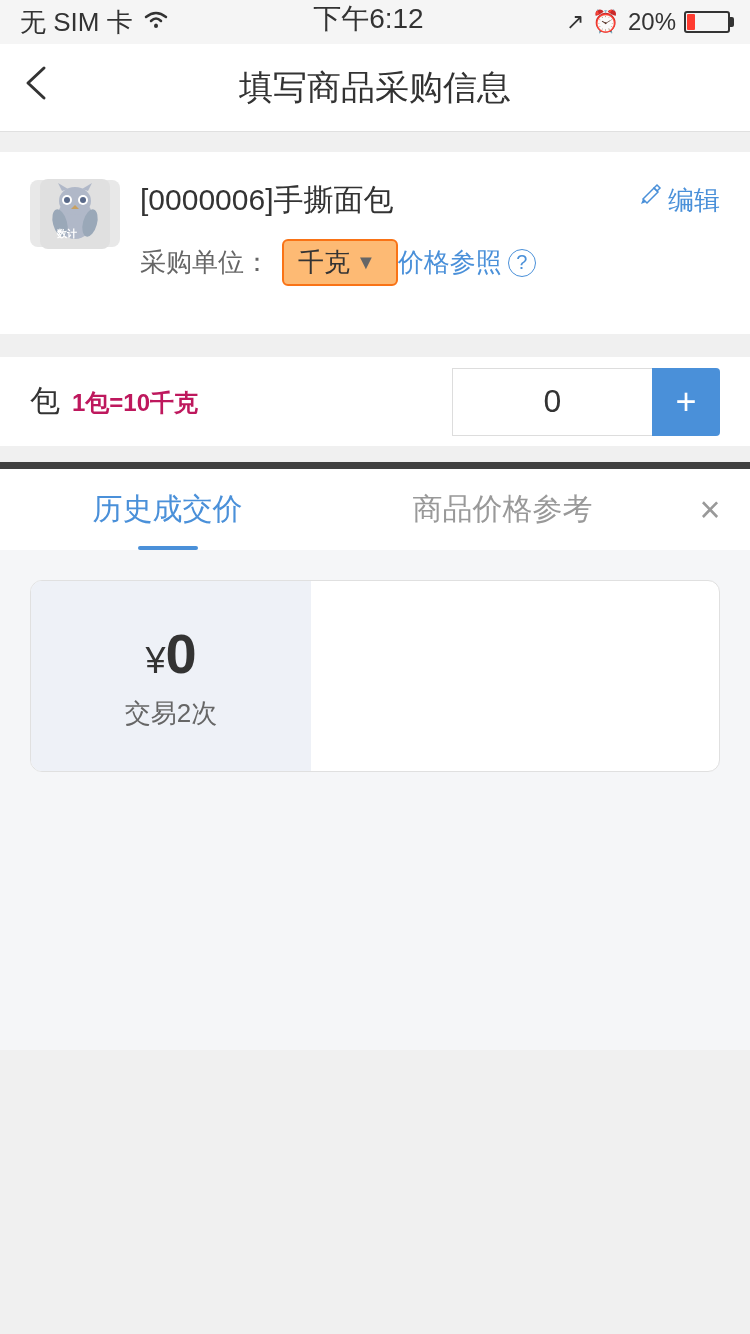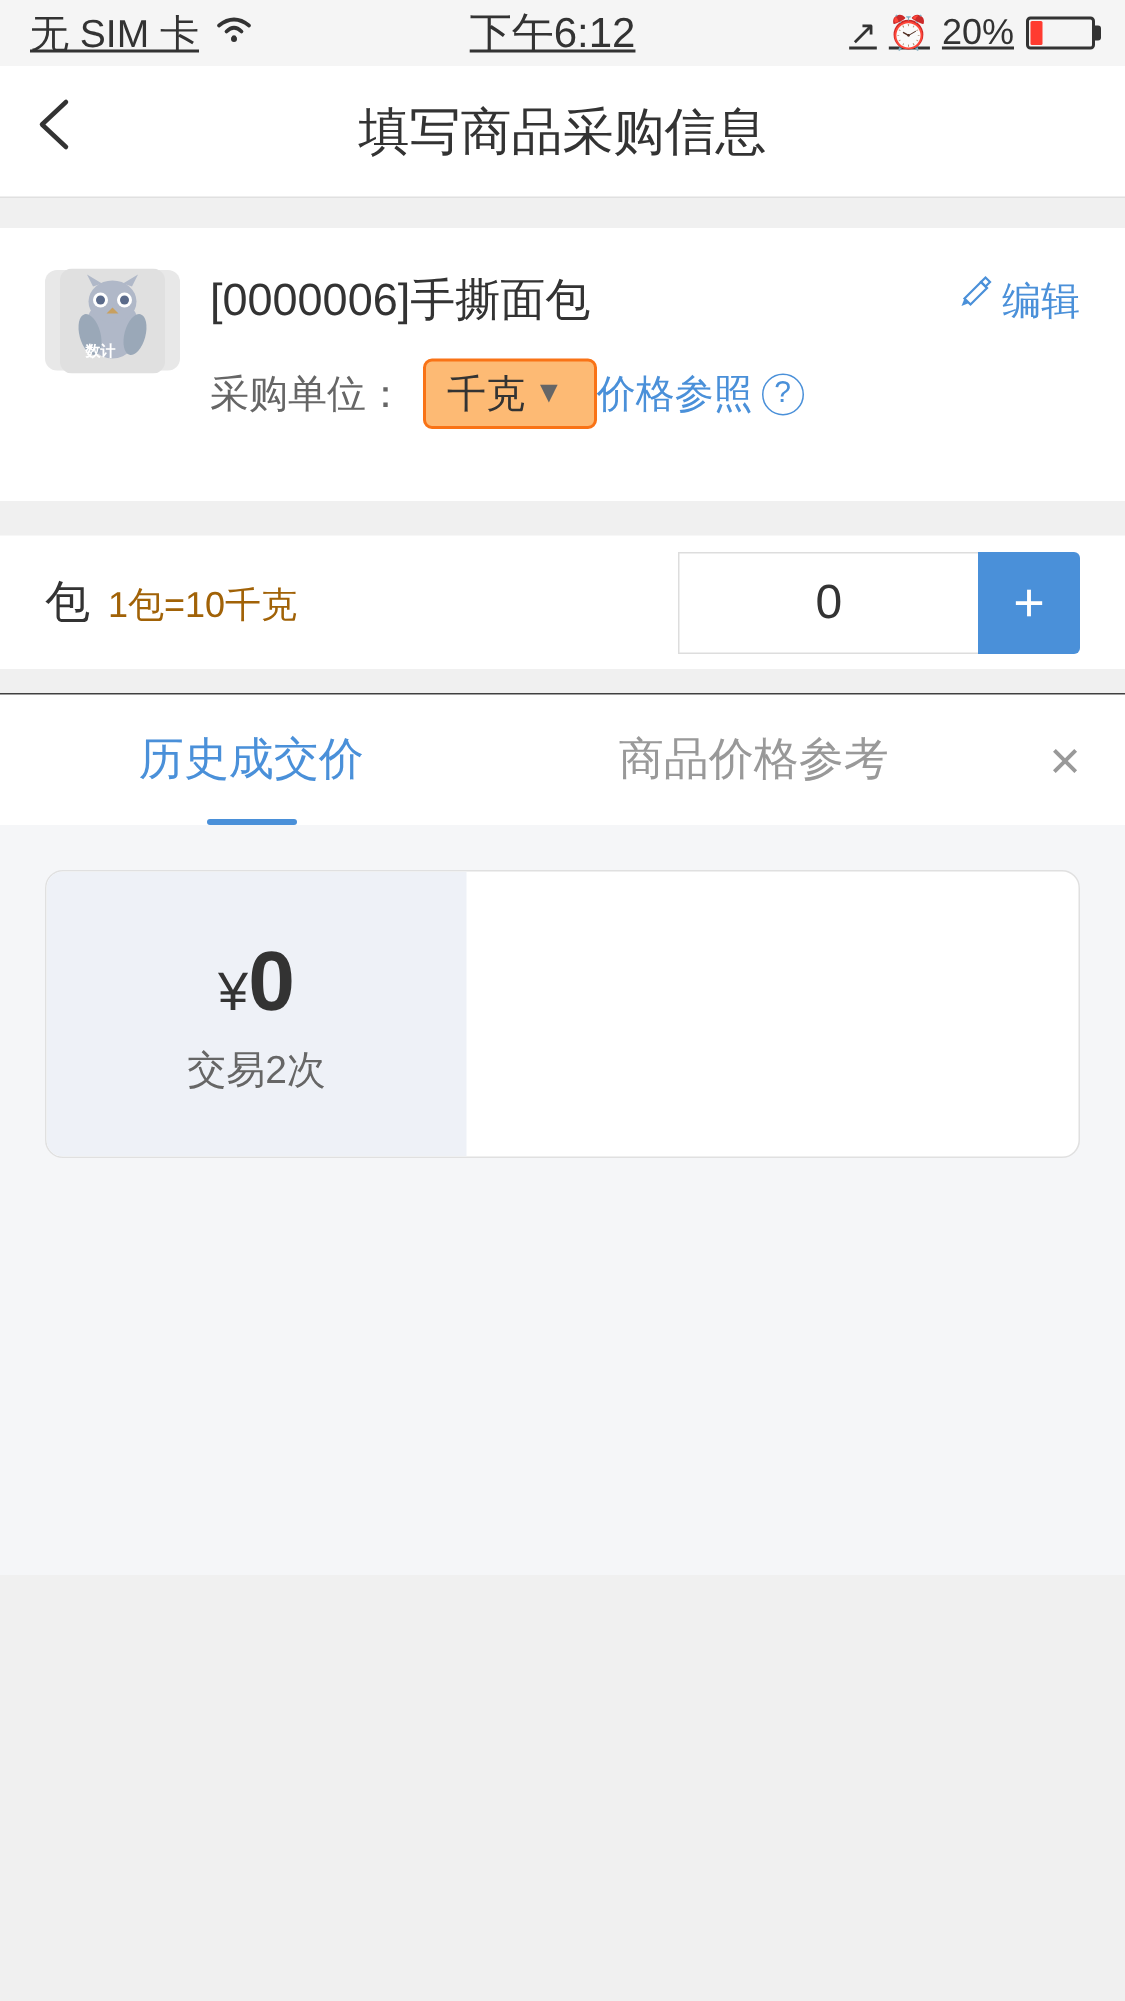--- a/index.html
+++ b/index.html
@@ -12,26 +12,24 @@
       font-size: 28px;
       color: #333;
     }
 
     
     .status-bar {
       width: 750px;
       height: 44px;
       background: #f5f5f5;
       display: flex;
-      align-items: center;
       justify-content: space-between;
       padding: 0 20px;
       font-size: 26px;
       font-weight: 500;
-      text-decoration: underline;
     }
     .status-left {
       display: flex;
       align-items: center;
       gap: 8px;
     }
     .status-center {
       font-size: 28px;
       font-weight: 500;
     }
@@ -197,21 +195,22 @@
       align-items: baseline;
       gap: 12px;
     }
     .qty-unit-main {
       font-size: 30px;
       color: #333;
       font-weight: 500;
     }
     .qty-unit-sub {
       font-size: 24px;
-      color: #a16207;
+      color: #be185d;
+      font-weight: bold;
     }
     .quantity-controls {
       margin-left: auto;
       display: flex;
       align-items: center;
       gap: 0;
     }
     .qty-input-box {
       width: 200px;
       height: 68px;
@@ -236,21 +235,21 @@
       cursor: pointer;
       border-radius: 0 4px 4px 0;
     }
 
     
     .tab-bar {
       background: #fff;
       display: flex;
       align-items: center;
       height: 88px;
-      border-top: 1px solid #404040;
+      border-top: 7px solid #404040;
       margin-top: 16px;
       position: relative;
     }
     .tab-item {
       flex: 1;
       display: flex;
       flex-direction: column;
       align-items: center;
       justify-content: center;
       height: 100%;

